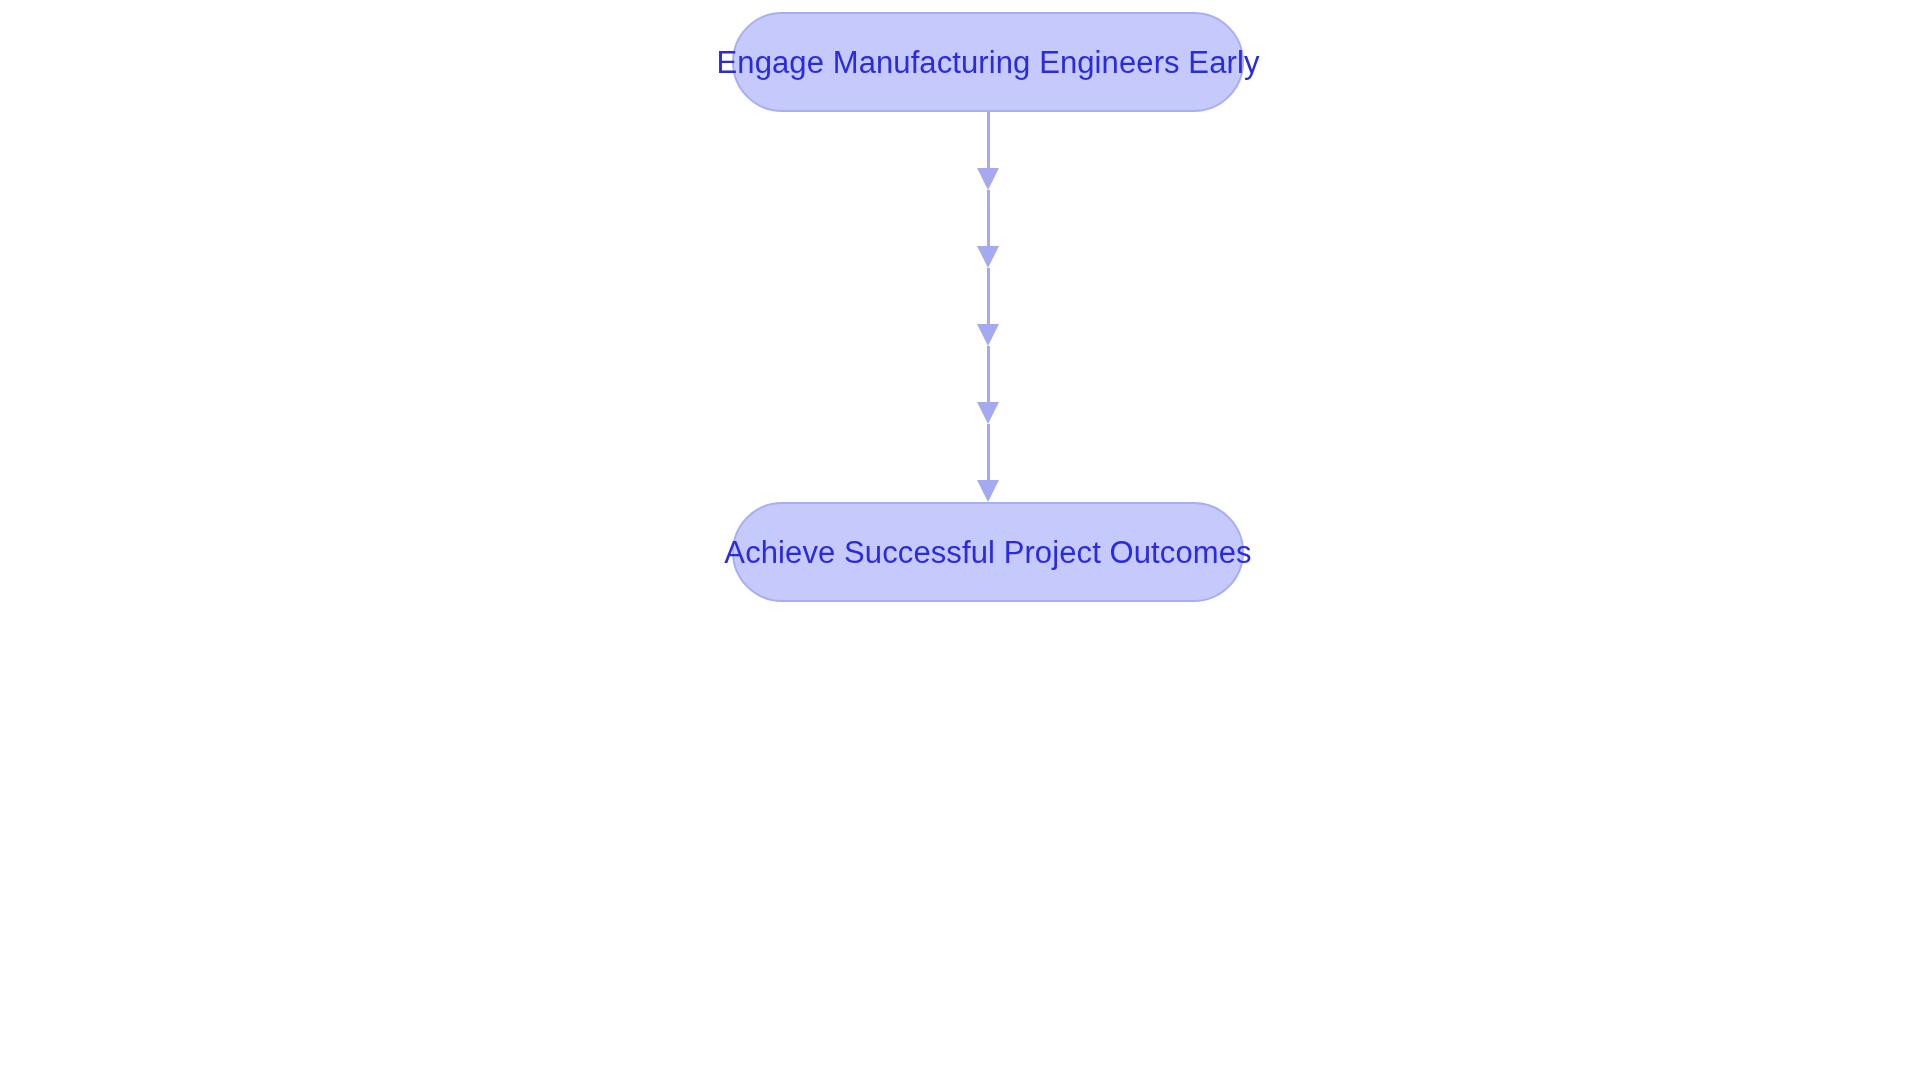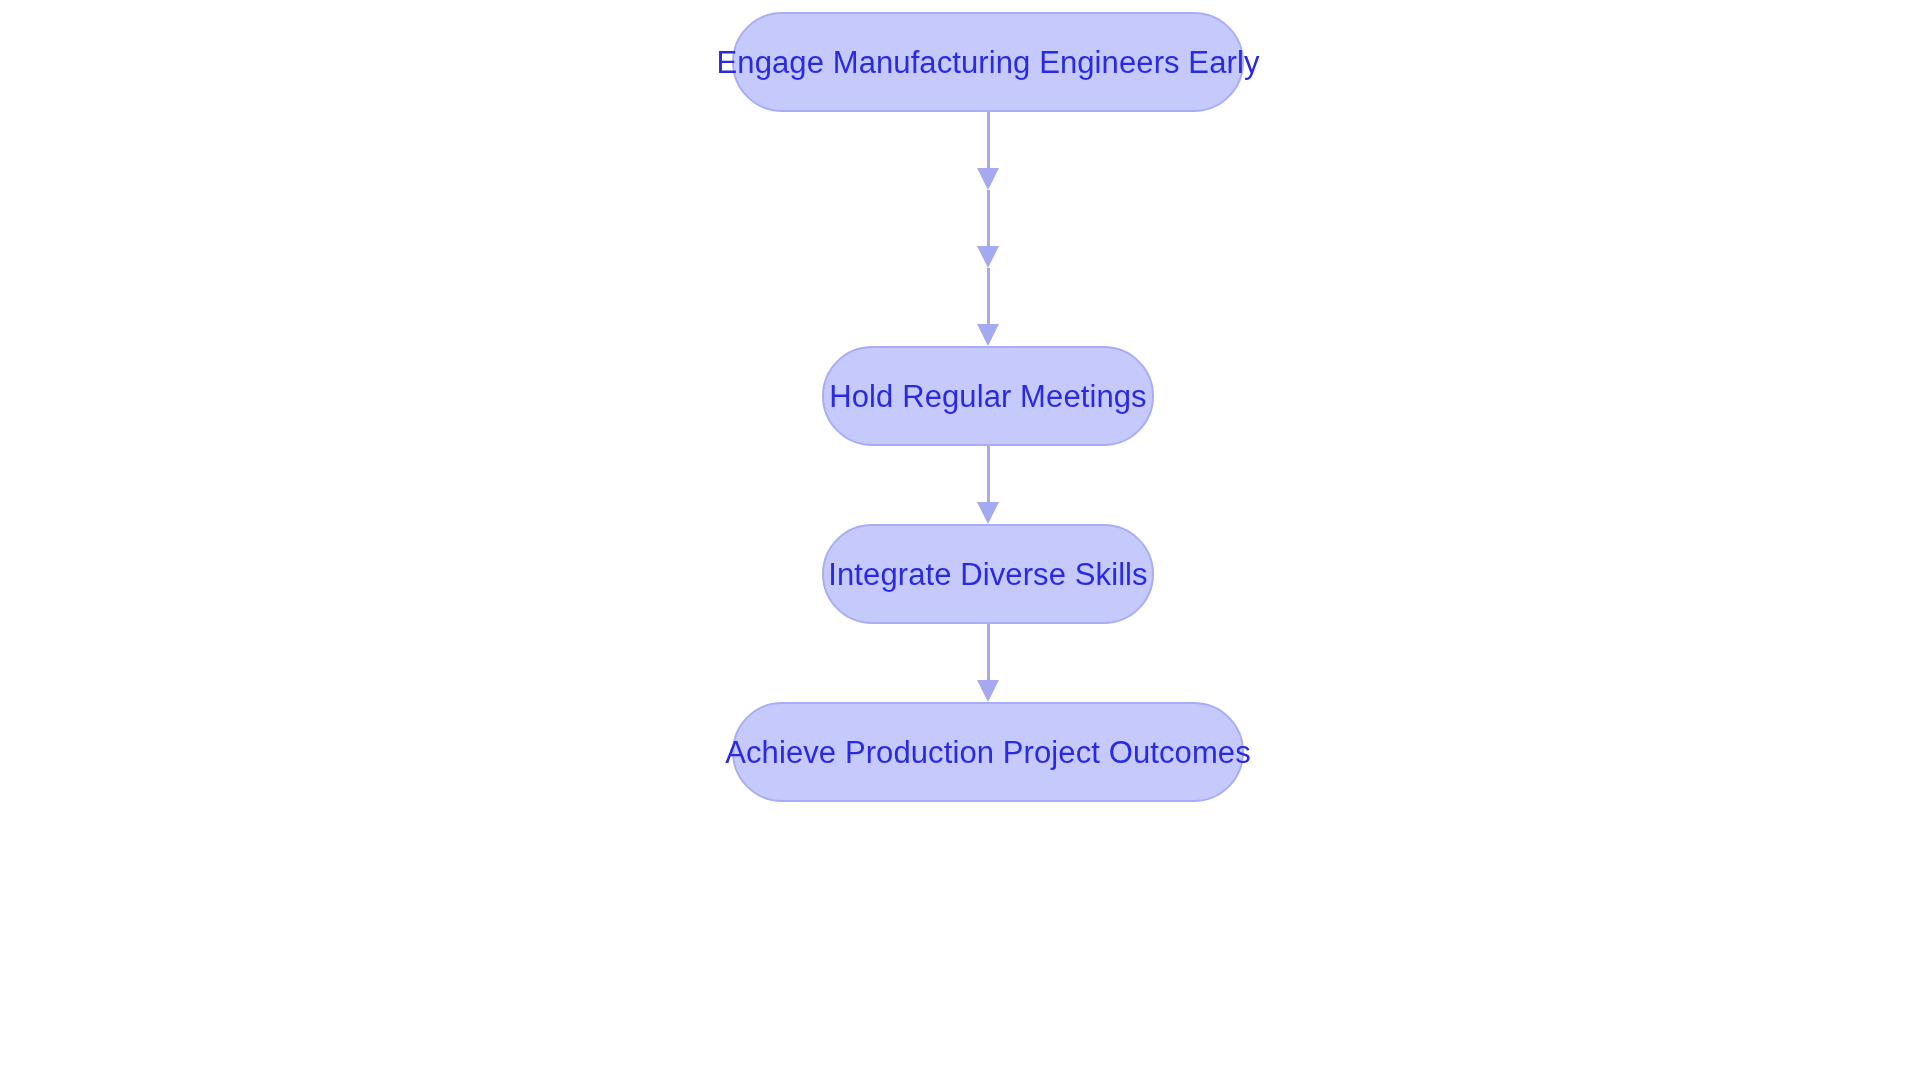--- a/index.html
+++ b/index.html
@@ -111,36 +111,30 @@
       <div class="stem"></div>
       <div class="head"></div>
     </div>
 
 
     <div class="connector">
       <div class="stem"></div>
       <div class="head"></div>
     </div>
 
-    <div class="node n3">
-      <span class="node-label">Hold Regular Meetings</span>
-    </div>
 
     <div class="connector">
       <div class="stem"></div>
       <div class="head"></div>
     </div>
 
-    <div class="node n4">
-      <span class="node-label">Integrate Diverse Skills</span>
-    </div>
 
     <div class="connector">
       <div class="stem"></div>
       <div class="head"></div>
     </div>
 
     <div class="node n5">
-      <span class="node-label">Achieve Production Project Outcomes</span>
+      <span class="node-label">Achieve Successful Project Outcomes</span>
     </div>
 
   </div>
 </div>
 
 </body></html>

